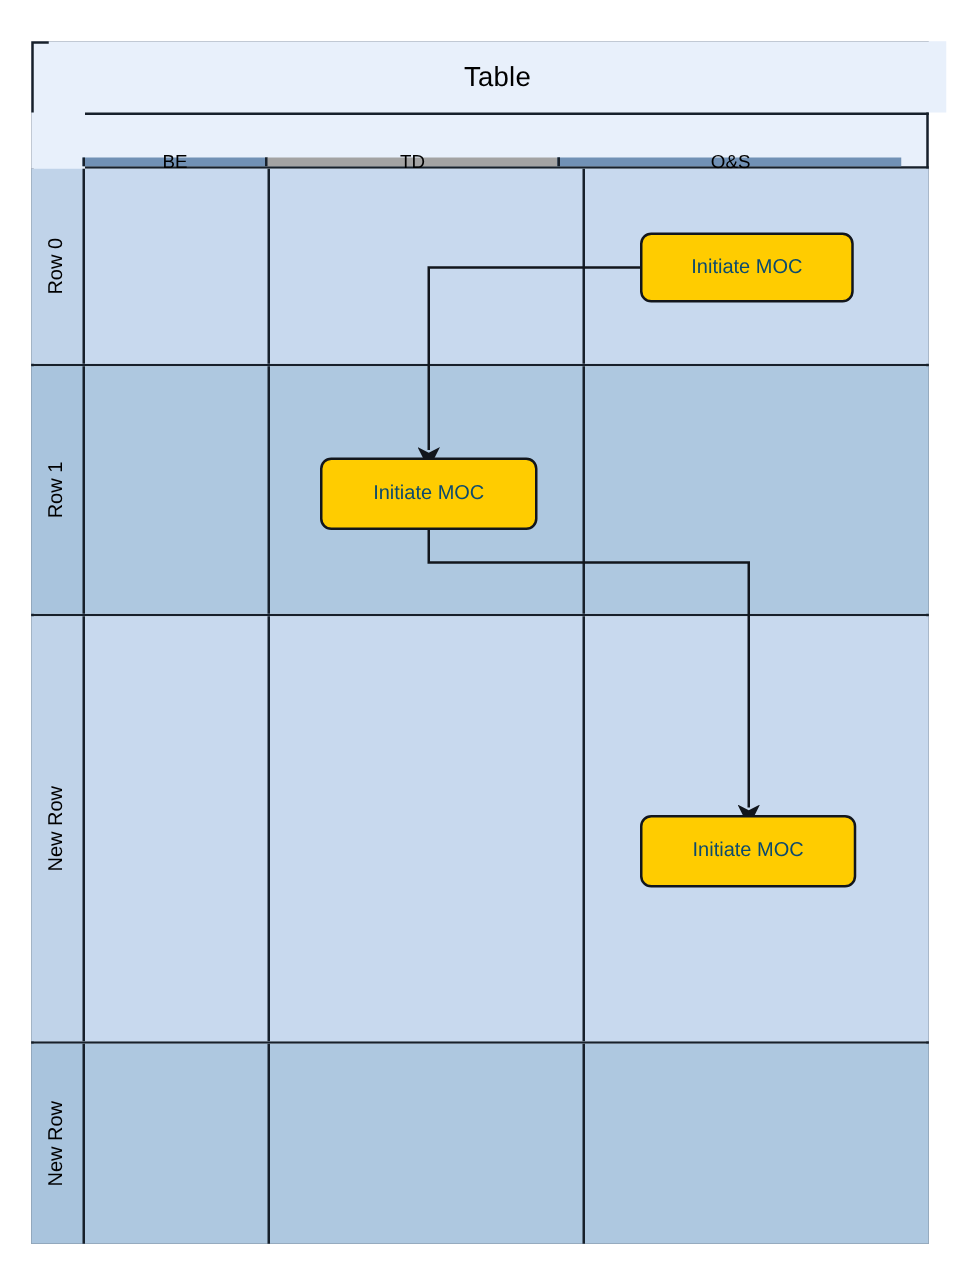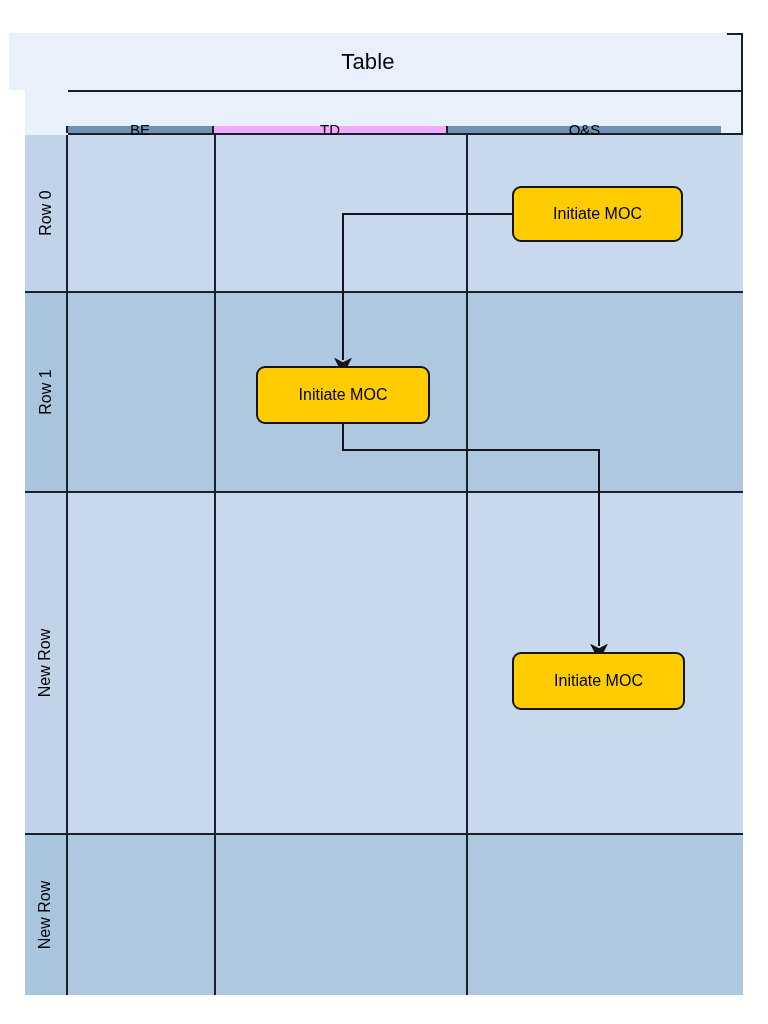--- a/index.html
+++ b/index.html
@@ -31,21 +31,21 @@
     width: 718px;
     height: 962px;
     box-sizing: border-box;
     border: 2px solid #17202b;
     background: #e8f0fb;
   }
 
   
   .table-title {
     position: absolute;
-    left: 9px;
+    left: 39px;
     top: 33px;
     width: 718px;
     height: 57px;
     box-sizing: border-box;
     background: #e8f0fb;
     display: flex;
     align-items: center;
     justify-content: center;
     font-size: 22px;
     color: #000000;
@@ -147,21 +147,21 @@
   .flow-box {
     position: absolute;
     box-sizing: border-box;
     background: #ffcc00;
     border: 2px solid #12161c;
     border-radius: 9px;
     display: flex;
     align-items: center;
     justify-content: center;
     font-size: 16px;
-    color: #000000;
+    color: #0c4a6e;
     z-index: 6;
   }
 
   
   .connectors {
     position: absolute;
     left: 0;
     top: 0;
     width: 768px;
     height: 1024px;
@@ -177,21 +177,21 @@
   <div class="table-frame"></div>
 
   <div class="table-title">Table</div>
 
   <div class="header-gutter"></div>
 
   <div class="col-header-band" id="col-header-band">
       <div class="col-header" style="width: 148px; background: rgb(113, 145, 181);">
         <span>BE</span>
       </div>
-      <div class="col-header" style="width: 236px; background: #f0abfc;">
+      <div class="col-header" style="width: 236px; background: #a3a3a3;">
         <span>TD</span>
       </div>
       <div class="col-header" style="width: 275px; background: rgb(113, 145, 181);">
         <span>O&amp;S</span>
       </div>
     </div>
 
   <div class="body-grid" id="body-grid">
       <div class="row-band" style="top: 0px; height: 158px;">
         <div class="row-label-cell" style="background: rgb(192, 211, 233);">

